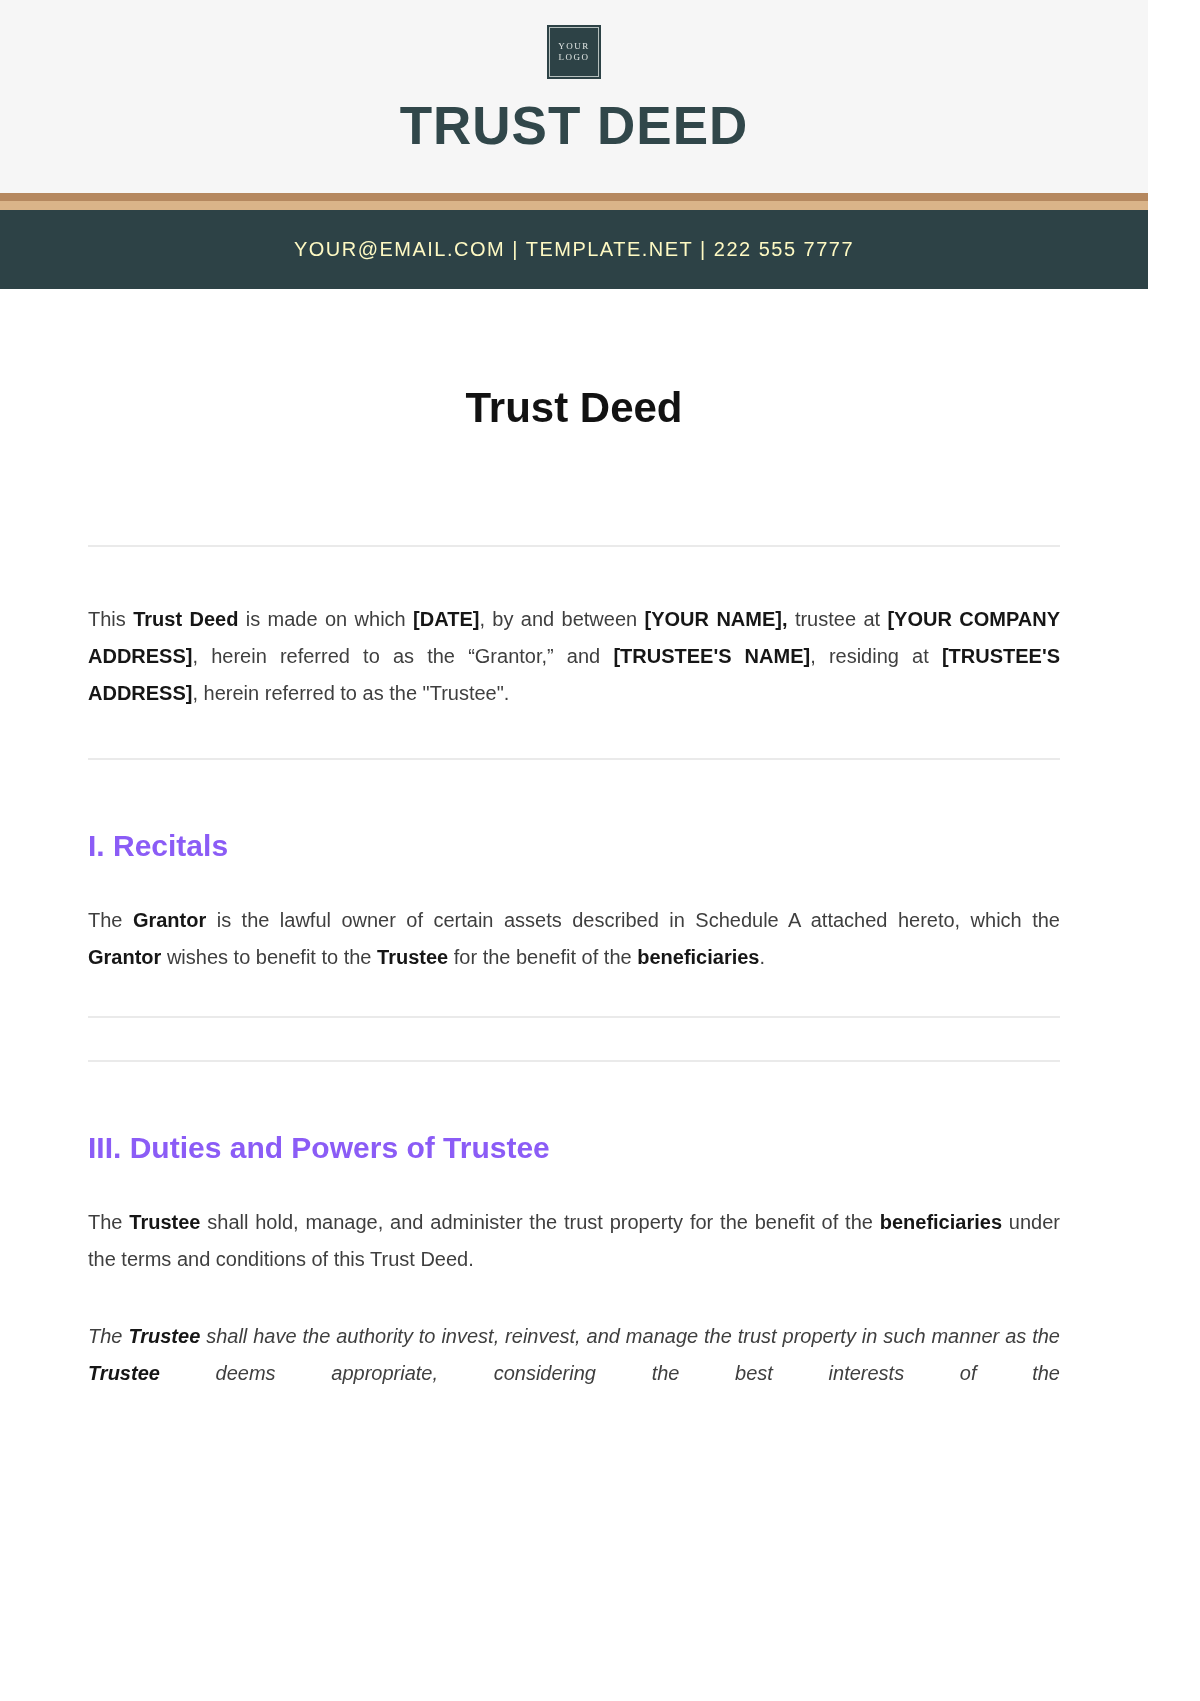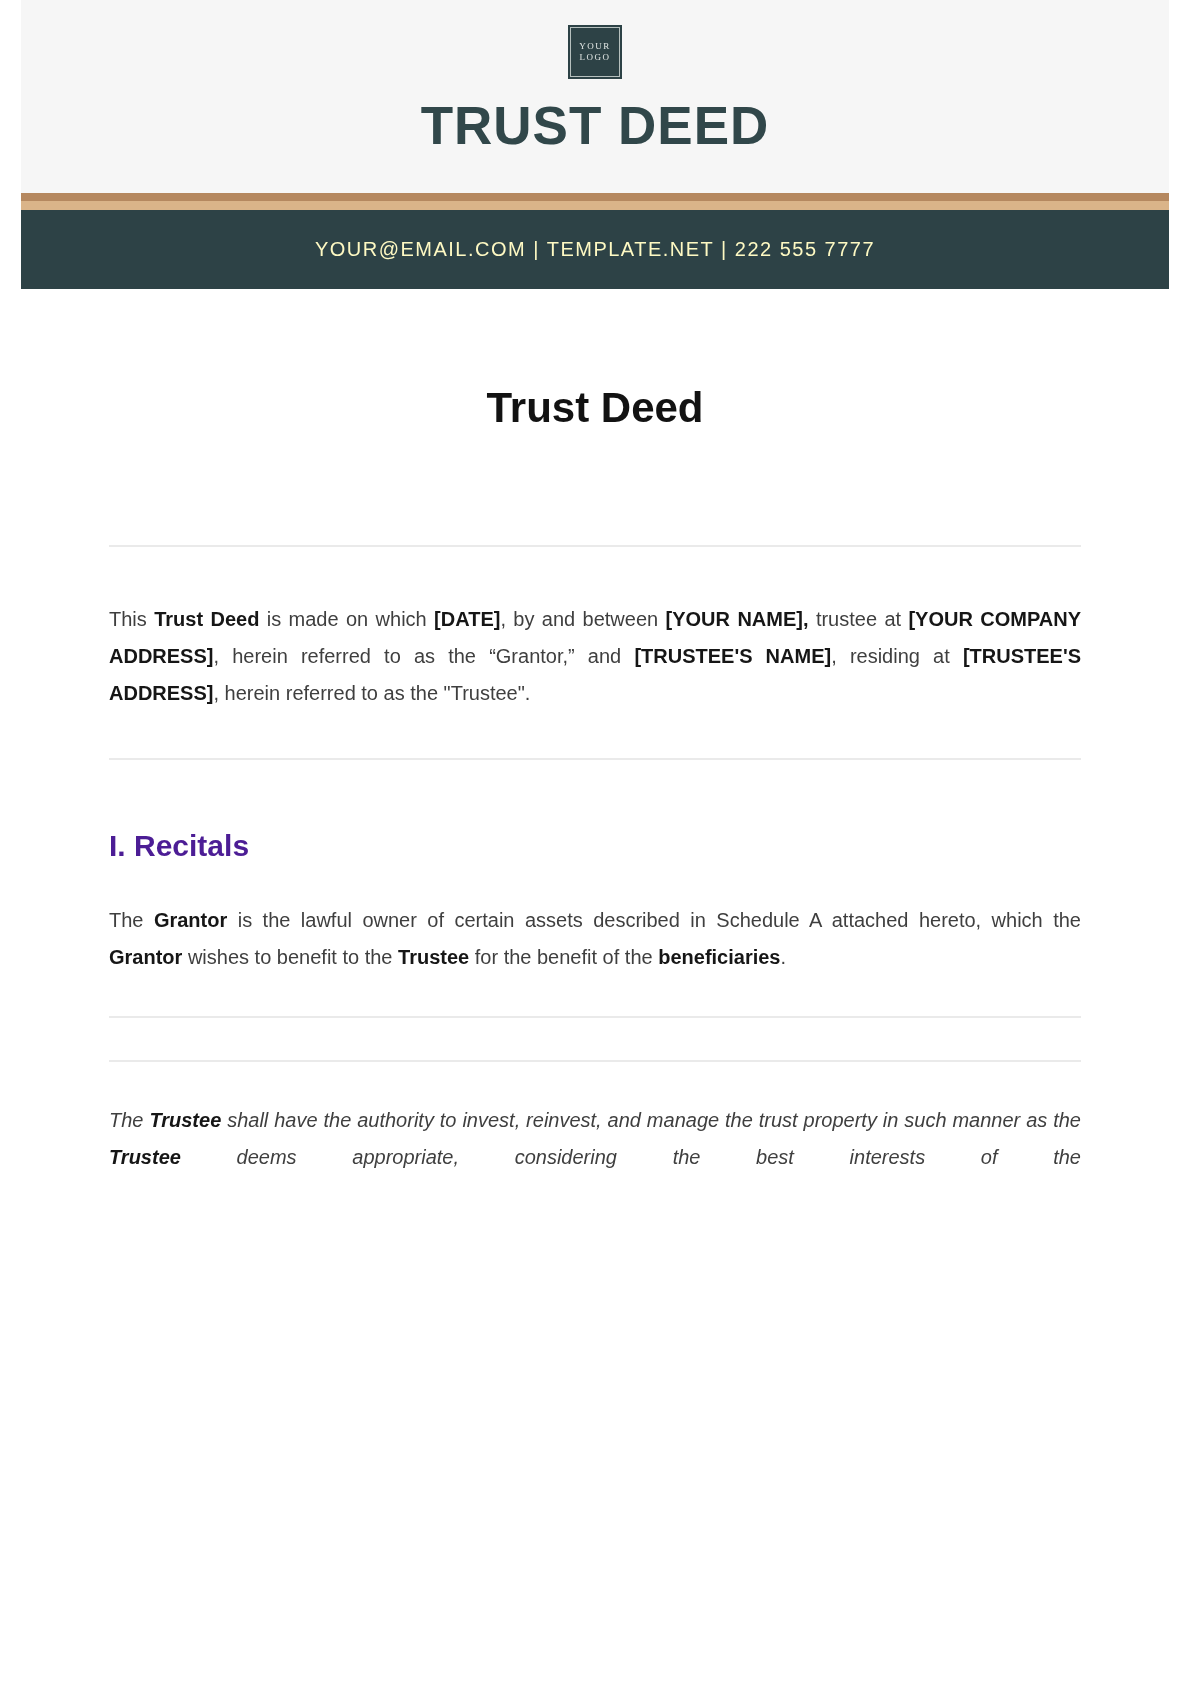--- a/index.html
+++ b/index.html
@@ -2,21 +2,21 @@
 <html><head>
 <meta charset="utf-8">
 <style>
   * { box-sizing: border-box; }
   html, body { margin: 0; padding: 0; }
   body {
     width: 1200px; height: 1701px; overflow: hidden;
     background: #ffffff;
     font-family: "Liberation Sans", sans-serif;
   }
-  .page { width: 1148px; height: 1701px; overflow: hidden; margin-left: 21px; }
+  .page { width: 1148px; height: 1701px; overflow: hidden; }
 
   
   .top {
     background: #f6f6f6;
     height: 193px;
     display: flex; flex-direction: column; align-items: center;
   }
   .logo {
     margin-top: 25px;
     width: 54px; height: 54px;
@@ -54,21 +54,21 @@
     margin: 94px 0 0; text-align: center;
     font-size: 42px; font-weight: 700; color: #121212; line-height: 1.2;
   }
   .divider { border: none; border-top: 2px solid #eaeaea; margin: 0; }
   .d1 { margin-top: 112px; }
   .d2 { margin-top: 46px; }
   .d3 { margin-top: 40px; }
   .d4 { margin-top: 42px; }
   .sec-heading {
     margin: 68px 0 0;
-    font-size: 30px; font-weight: 700; color: #4c1d95; line-height: 1.2;
+    font-size: 30px; font-weight: 700; color: #8b5cf6; line-height: 1.2;
   }
   .body-text {
     margin: 38px 0 0;
     font-size: 20px; line-height: 37px; color: #3f3f3f;
     text-align: justify;
   }
   .body-text b, .body-text strong { color: #161616; font-weight: 700; }
   .intro { margin-top: 54px; }
   .p-cont { margin-top: 0; }
   .p-second { margin-top: 40px; }
@@ -114,17 +114,19 @@
     </section>
 
     <hr class="divider d3">
 
     <section>
     </section>
 
     <hr class="divider d4">
 
     <section>
+      <h2 class="sec-heading">III. Duties and Powers of Trustee</h2>
+      <p class="body-text"><span>The </span><b>Trustee</b><span> shall hold, manage, and administer the trust property for the benefit of the </span><b>beneficiaries</b><span> under the terms and conditions of this Trust Deed.</span></p>
       <p class="body-text p-second cut"><span>The </span><b>Trustee</b><span> shall have the authority to invest, reinvest, and manage the trust property in such manner as the </span><b>Trustee</b><span> deems appropriate, considering the best interests of the</span></p>
     </section>
 
   </main>
 </div>
 
 </body></html>

